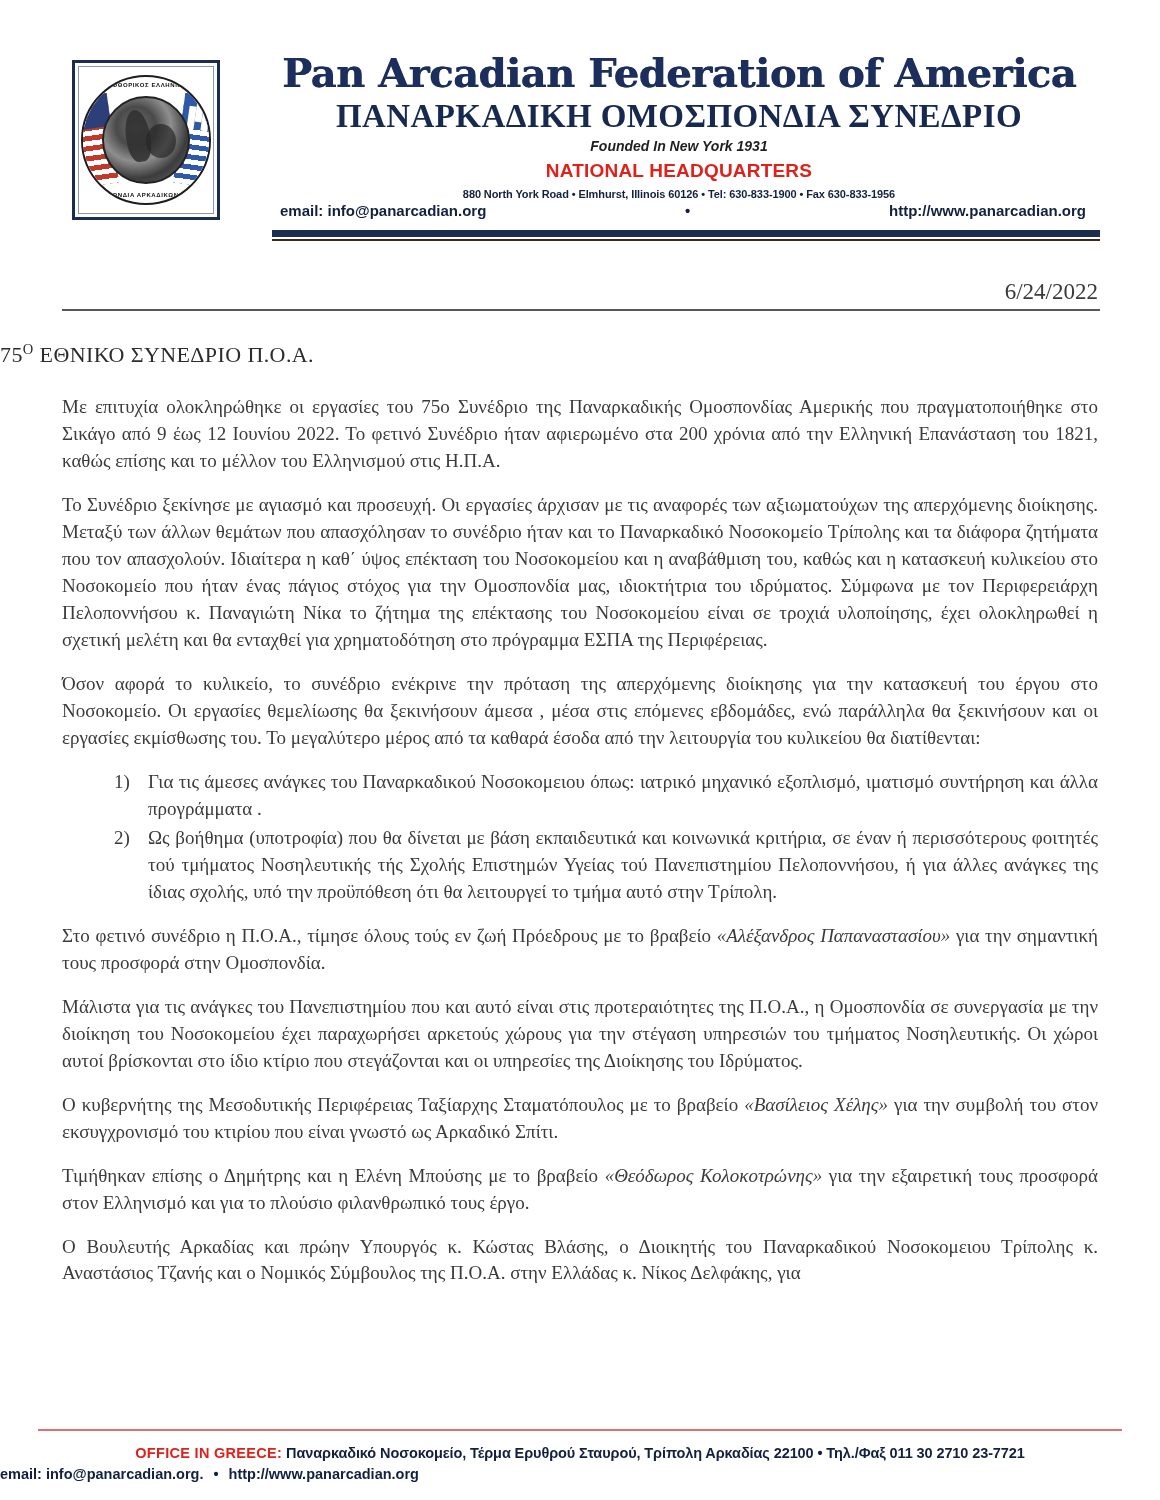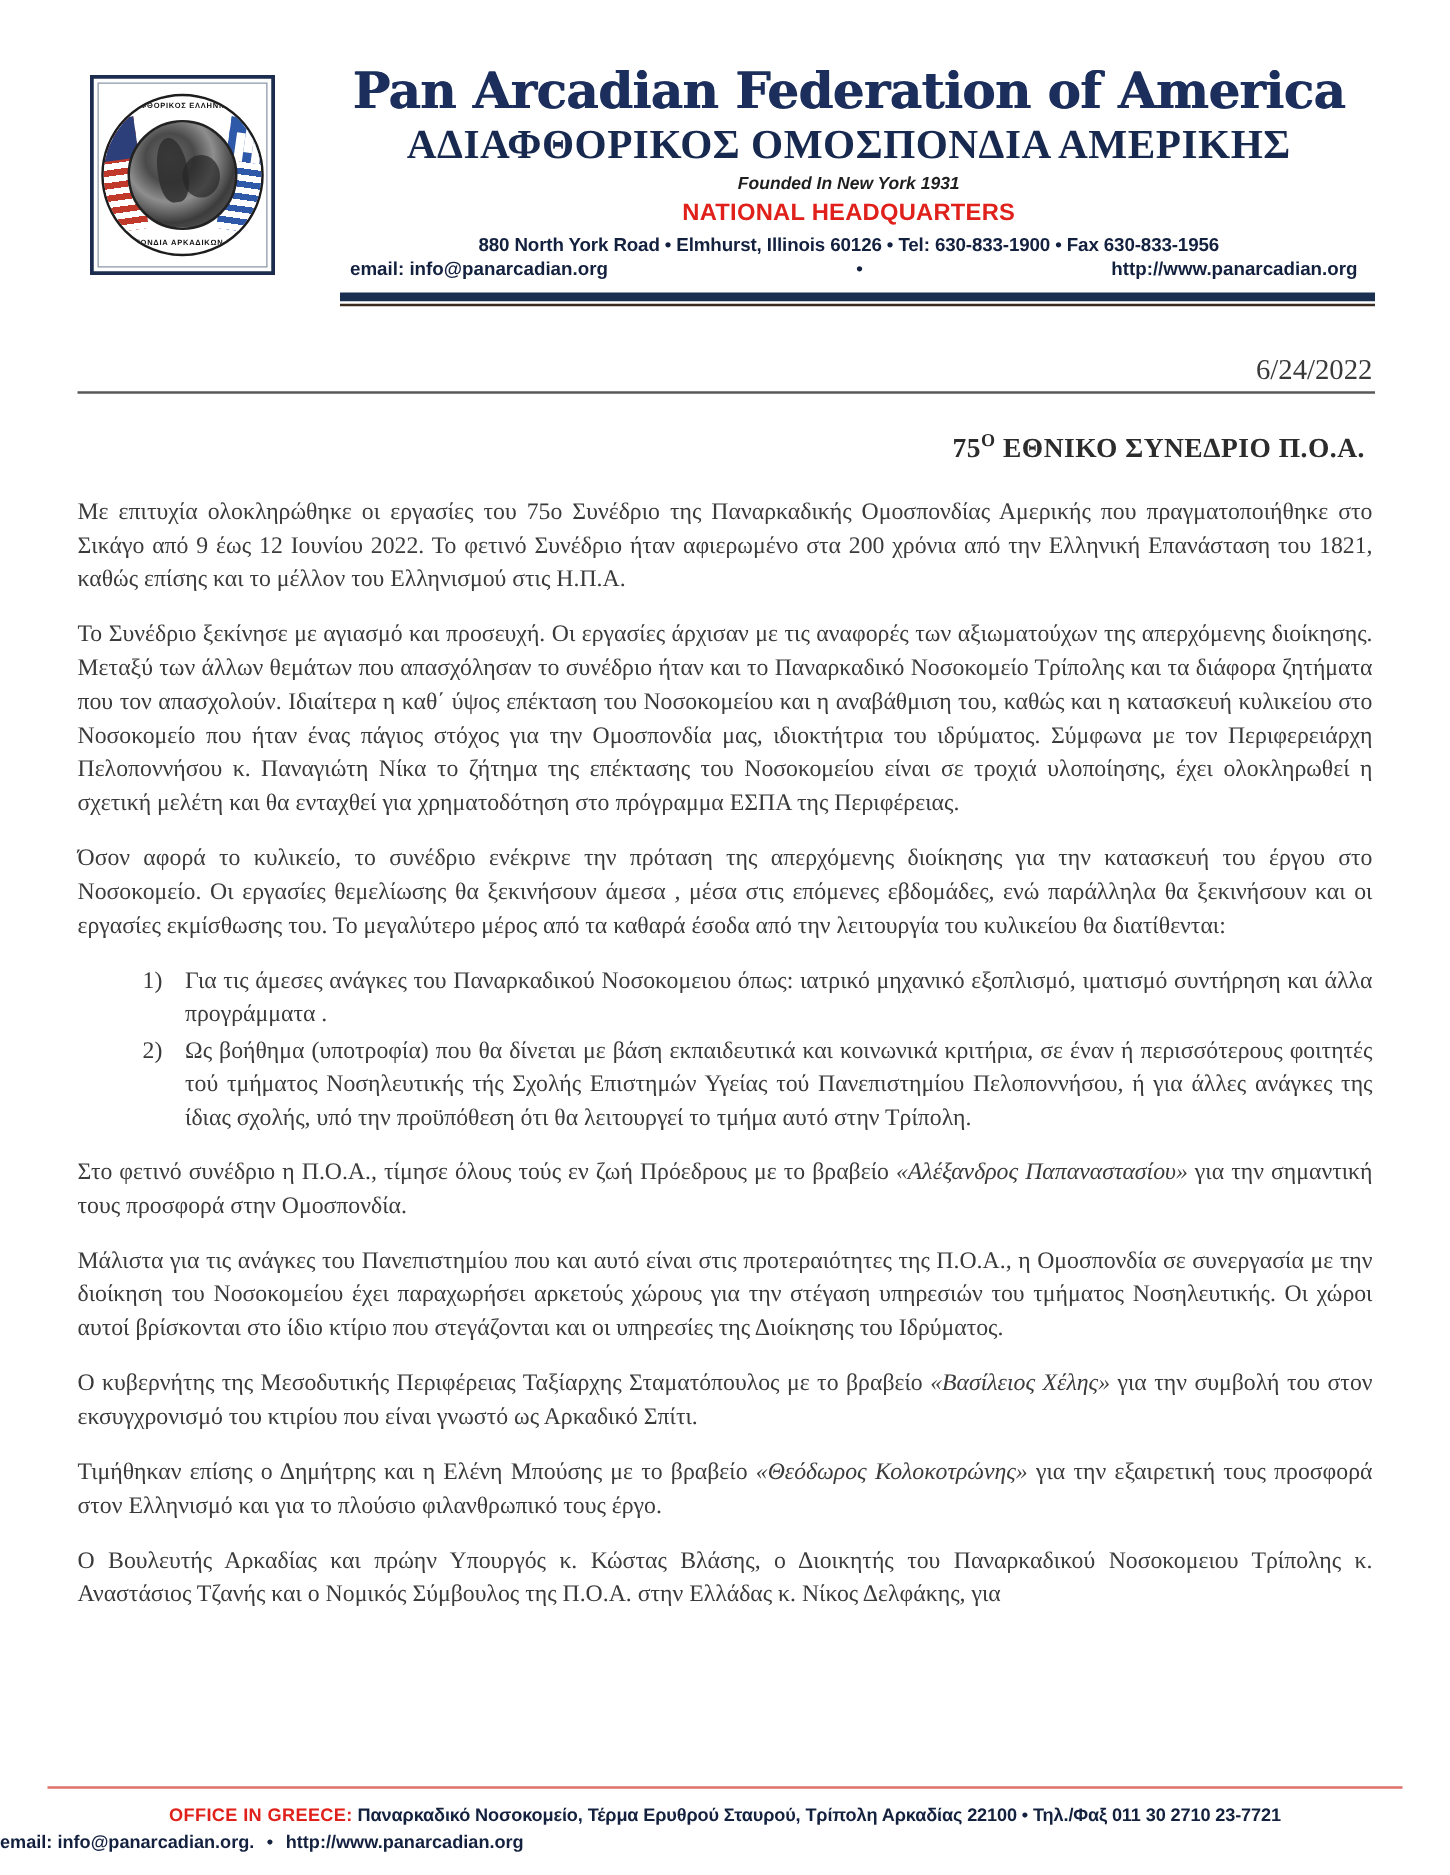--- a/index.html
+++ b/index.html
@@ -202,21 +202,21 @@
     font-family: "Liberation Sans", sans-serif;
     font-weight: bold;
     font-size: 19px;
     letter-spacing: .2px;
     color: #e0211b;
     margin-top: 6px;
   }
   .addr-line {
     font-family: "Liberation Sans", sans-serif;
     font-weight: bold;
-    font-size: 15px;
+    font-size: 11px;
     color: #13213f;
     margin-top: 6px;
     letter-spacing: -0.1px;
   }
   .addr-row {
     display: flex;
     justify-content: space-between;
     align-items: baseline;
     font-family: "Liberation Sans", sans-serif;
     font-weight: bold;
@@ -258,27 +258,27 @@
     text-underline-offset: 3px;
   }
   .rule-full {
     margin: 4px 60px 0 62px;
     height: 2px;
     background: #585858;
   }
 
   
   .doc-title {
-    text-align: right;
-    font-weight: bold;
+    text-align: left;
+    font-weight: normal;
     font-size: 22px;
     letter-spacing: .4px;
     color: #2c2c2c;
     margin-top: 30px;
-    padding-right: 68px;
+    padding-right: 120px;
   }
   .doc-title sup {
     font-size: .66em;
     vertical-align: super;
   }
 
   
   .body-copy {
     padding: 0 62px 0 62px;
     margin-top: 26px;
@@ -372,21 +372,21 @@
             <div class="flag-gr"></div>
             <div class="seal-center"></div>
             <div class="ring-label bottom">ΟΜΟΣΠΟΝΔΙΑ ΑΡΚΑΔΙΚΩΝ ΕΡΓΩΝ</div>
           </div>
         </div>
       </div>
     </div>
 
     <div class="lh-text">
       <div class="org-en">Pan Arcadian Federation of America</div>
-      <div class="org-gr">ΑΔΙΑΦΘΟΡΙΚΟΣ ΟΜΟΣΠΟΝΔΙΑ ΑΜΕΡΙΚΗΣ</div>
+      <div class="org-gr">ΠΑΝΑΡΚΑΔΙΚΗ ΟΜΟΣΠΟΝΔΙΑ ΣΥΝΕΔΡΙΟ</div>
       <div class="founded">Founded In New York 1931</div>
       <div class="nat-hq">NATIONAL HEADQUARTERS</div>
       <div class="addr-line">880 North York Road • Elmhurst, Illinois 60126 • Tel:  630-833-1900 • Fax  630-833-1956</div>
       <div class="addr-row">
         <span>email: info@panarcadian.org</span>
         <span>•</span>
         <span>http://www.panarcadian.org</span>
       </div>
     </div>
   </div>

